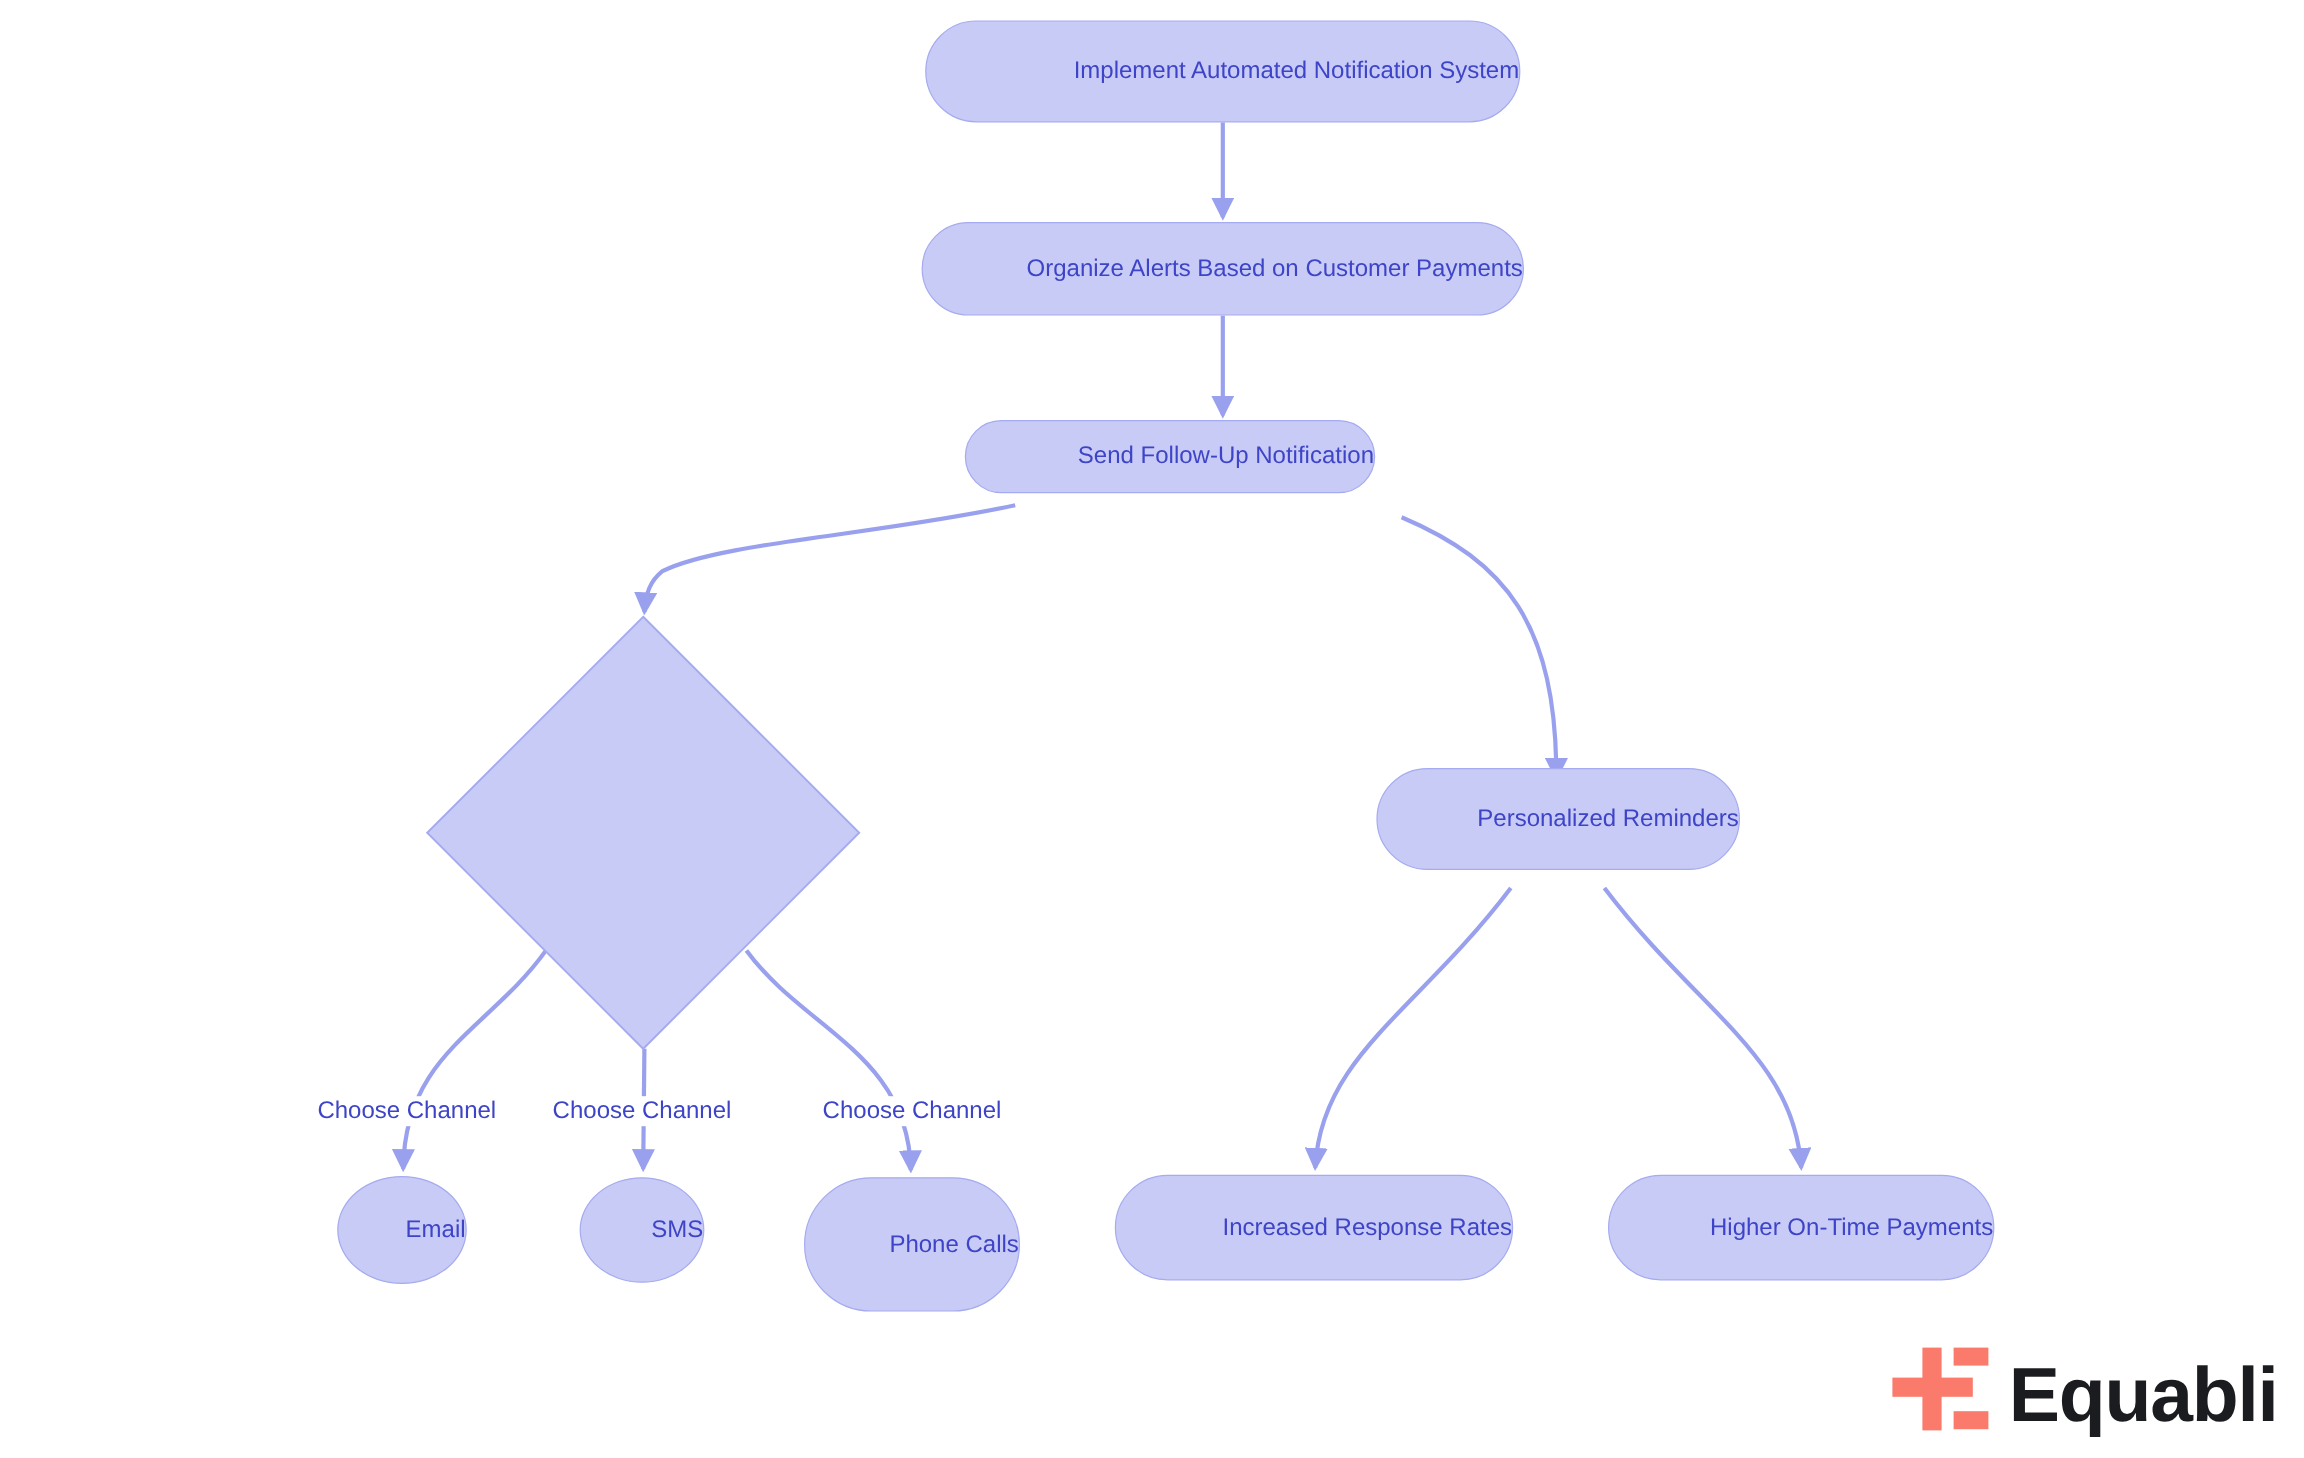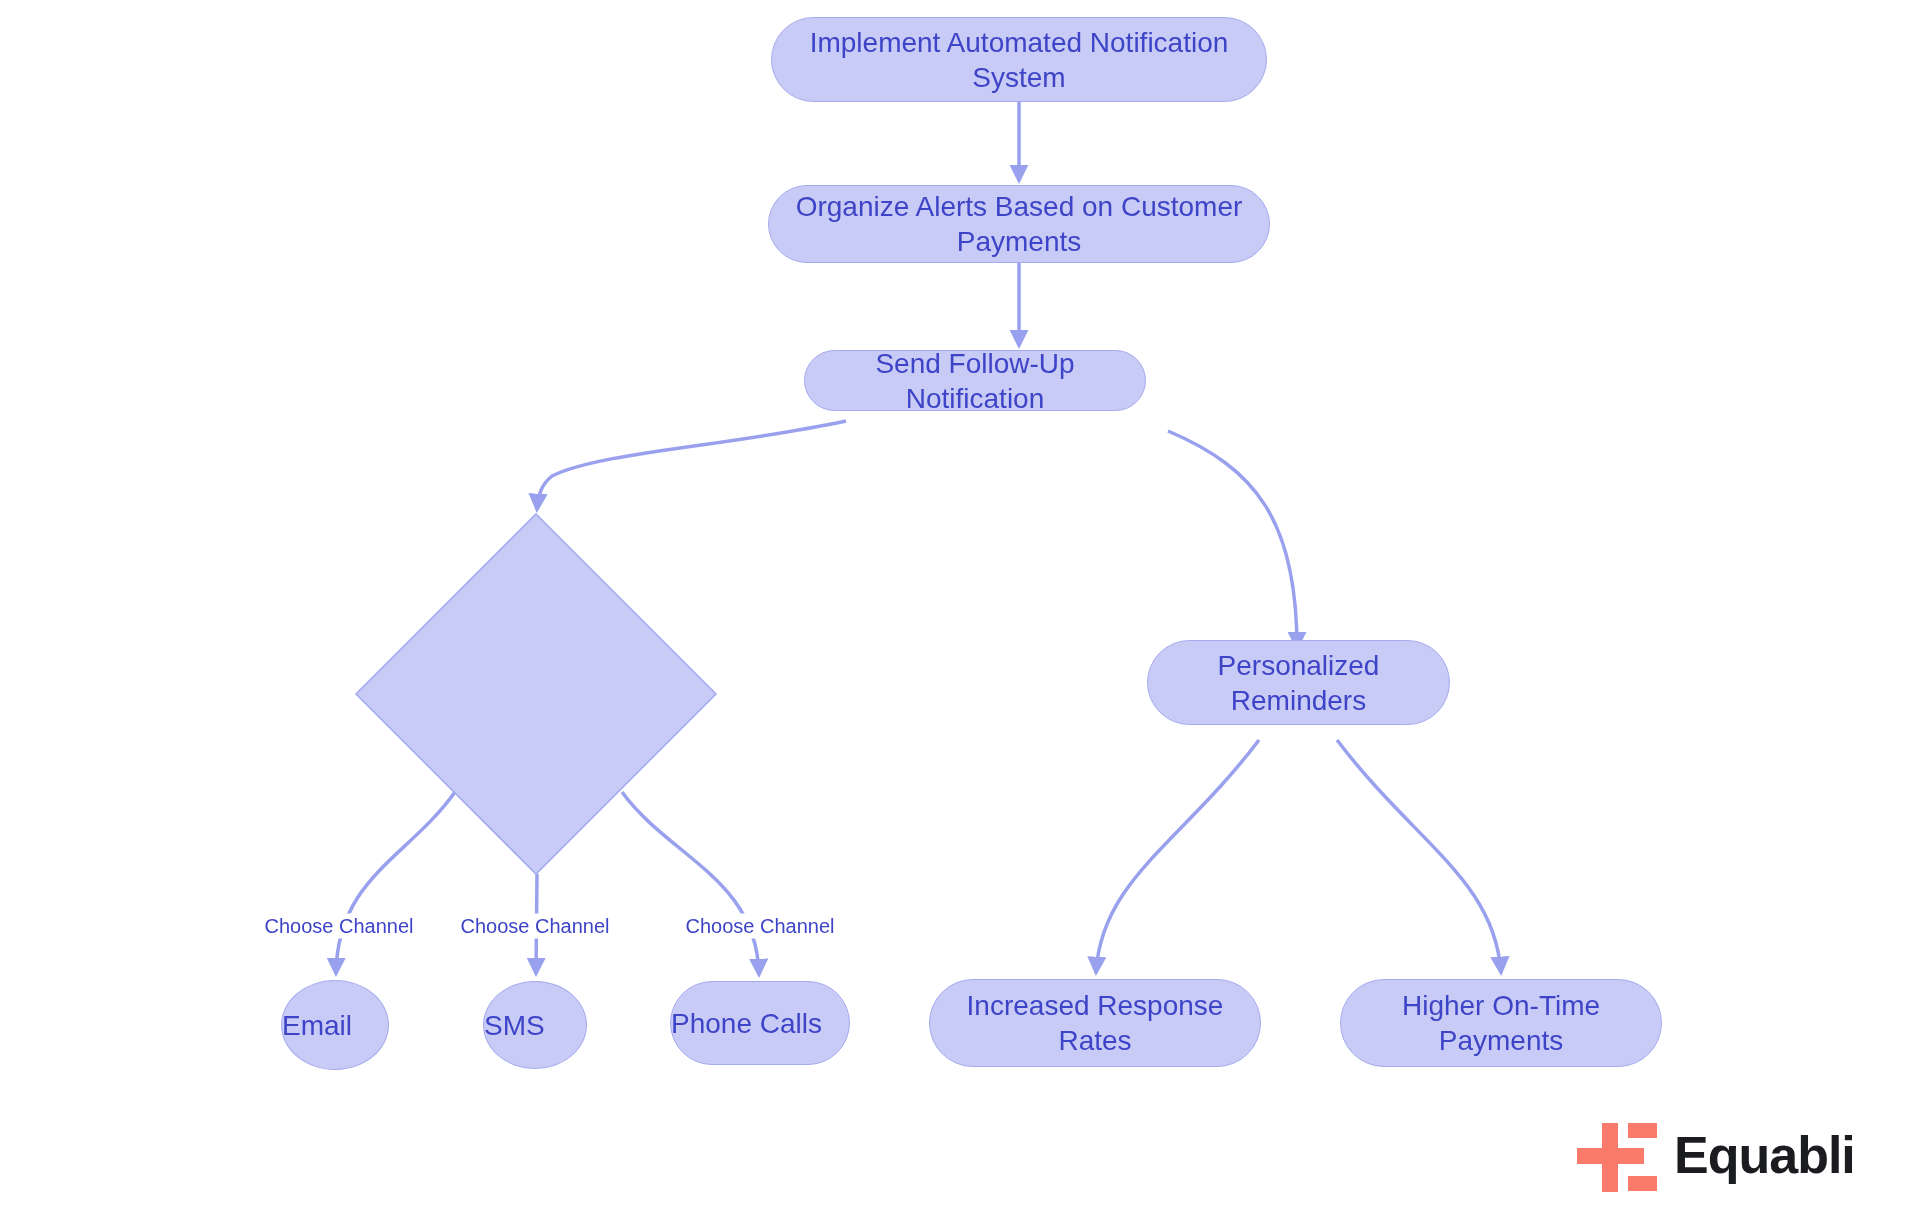--- a/index.html
+++ b/index.html
@@ -12,23 +12,23 @@
     --background:#FFFFFF;
   }
   html,body{margin:0;padding:0;}
   body{background:var(--background);font-family:"Liberation Sans", sans-serif;}
   .canvas{
     position:relative;width:1920px;height:1215px;background:var(--background);
     overflow:hidden;
   }
   .edges-svg{position:absolute;left:0;top:0;width:1920px;height:1215px;}
   .node{
-    position:absolute;display:flex;align-items:center;justify-content:flex-start;
+    position:absolute;display:flex;align-items:center;justify-content:flex-end;
     background:var(--node-fill);border:1.6px solid var(--node-border);
-    color:var(--node-text);font-size:28px;line-height:1.25;text-align:center;
+    color:var(--node-text);font-size:20px;line-height:1.25;text-align:center;
     box-sizing:border-box;
   }
   .stadium{border-radius:60px;}
   .circle{border-radius:50%;}
   .diamond-label{
     position:absolute;display:flex;align-items:center;justify-content:center;
     color:var(--node-text);font-size:20px;text-align:center;
   }
   .edge-label{
     position:absolute;transform:translate(-50%,-50%);
@@ -37,21 +37,21 @@
   }
   .logo{position:absolute;left:1577px;top:1118px;width:300px;height:80px;}
   .logo-mark{position:absolute;left:0;top:0;width:82px;height:76px;}
   .logo-mark div{position:absolute;background:var(--logo-mark);}
   .lm-vert{left:25px;top:5px;width:16px;height:69px;}
   .lm-horz{left:0px;top:30px;width:67px;height:16px;}
   .lm-dash-top{left:51px;top:5px;width:29px;height:15px;}
   .lm-dash-bot{left:51px;top:58px;width:29px;height:15px;}
   .logo-word{
     position:absolute;left:97px;top:7px;
-    font-size:52px;font-weight:700;letter-spacing:-1px;color:var(--logo-text);
+    font-size:64px;font-weight:700;letter-spacing:-1px;color:var(--logo-text);
   }
 </style>
 </head>
 <body>
 
 <div class="canvas">
 
   <svg class="edges-svg" viewBox="0 0 1920 1215" xmlns="http://www.w3.org/2000/svg">
     <defs>
       <marker id="arrow" viewBox="0 0 10 10" refX="8.5" refY="5" markerWidth="5.5" markerHeight="5.5" orient="auto-start-reverse">
@@ -92,21 +92,21 @@
   </div>
 
   <div class="node circle" style="left:281px;top:980px;width:108px;height:90px;">
     <span>Email</span>
   </div>
 
   <div class="node circle" style="left:483px;top:981px;width:104px;height:88px;">
     <span>SMS</span>
   </div>
 
-  <div class="node stadium" style="left:670px;top:981px;width:180px;height:84px;">
+  <div class="node stadium" style="left:670px;top:981px;width:180px;height:112px;">
     <span>Phone Calls</span>
   </div>
 
   <div class="node stadium" style="left:929px;top:979px;width:332px;height:88px;">
     <span>Increased Response Rates</span>
   </div>
 
   <div class="node stadium" style="left:1340px;top:979px;width:322px;height:88px;">
     <span>Higher On-Time Payments</span>
   </div>

